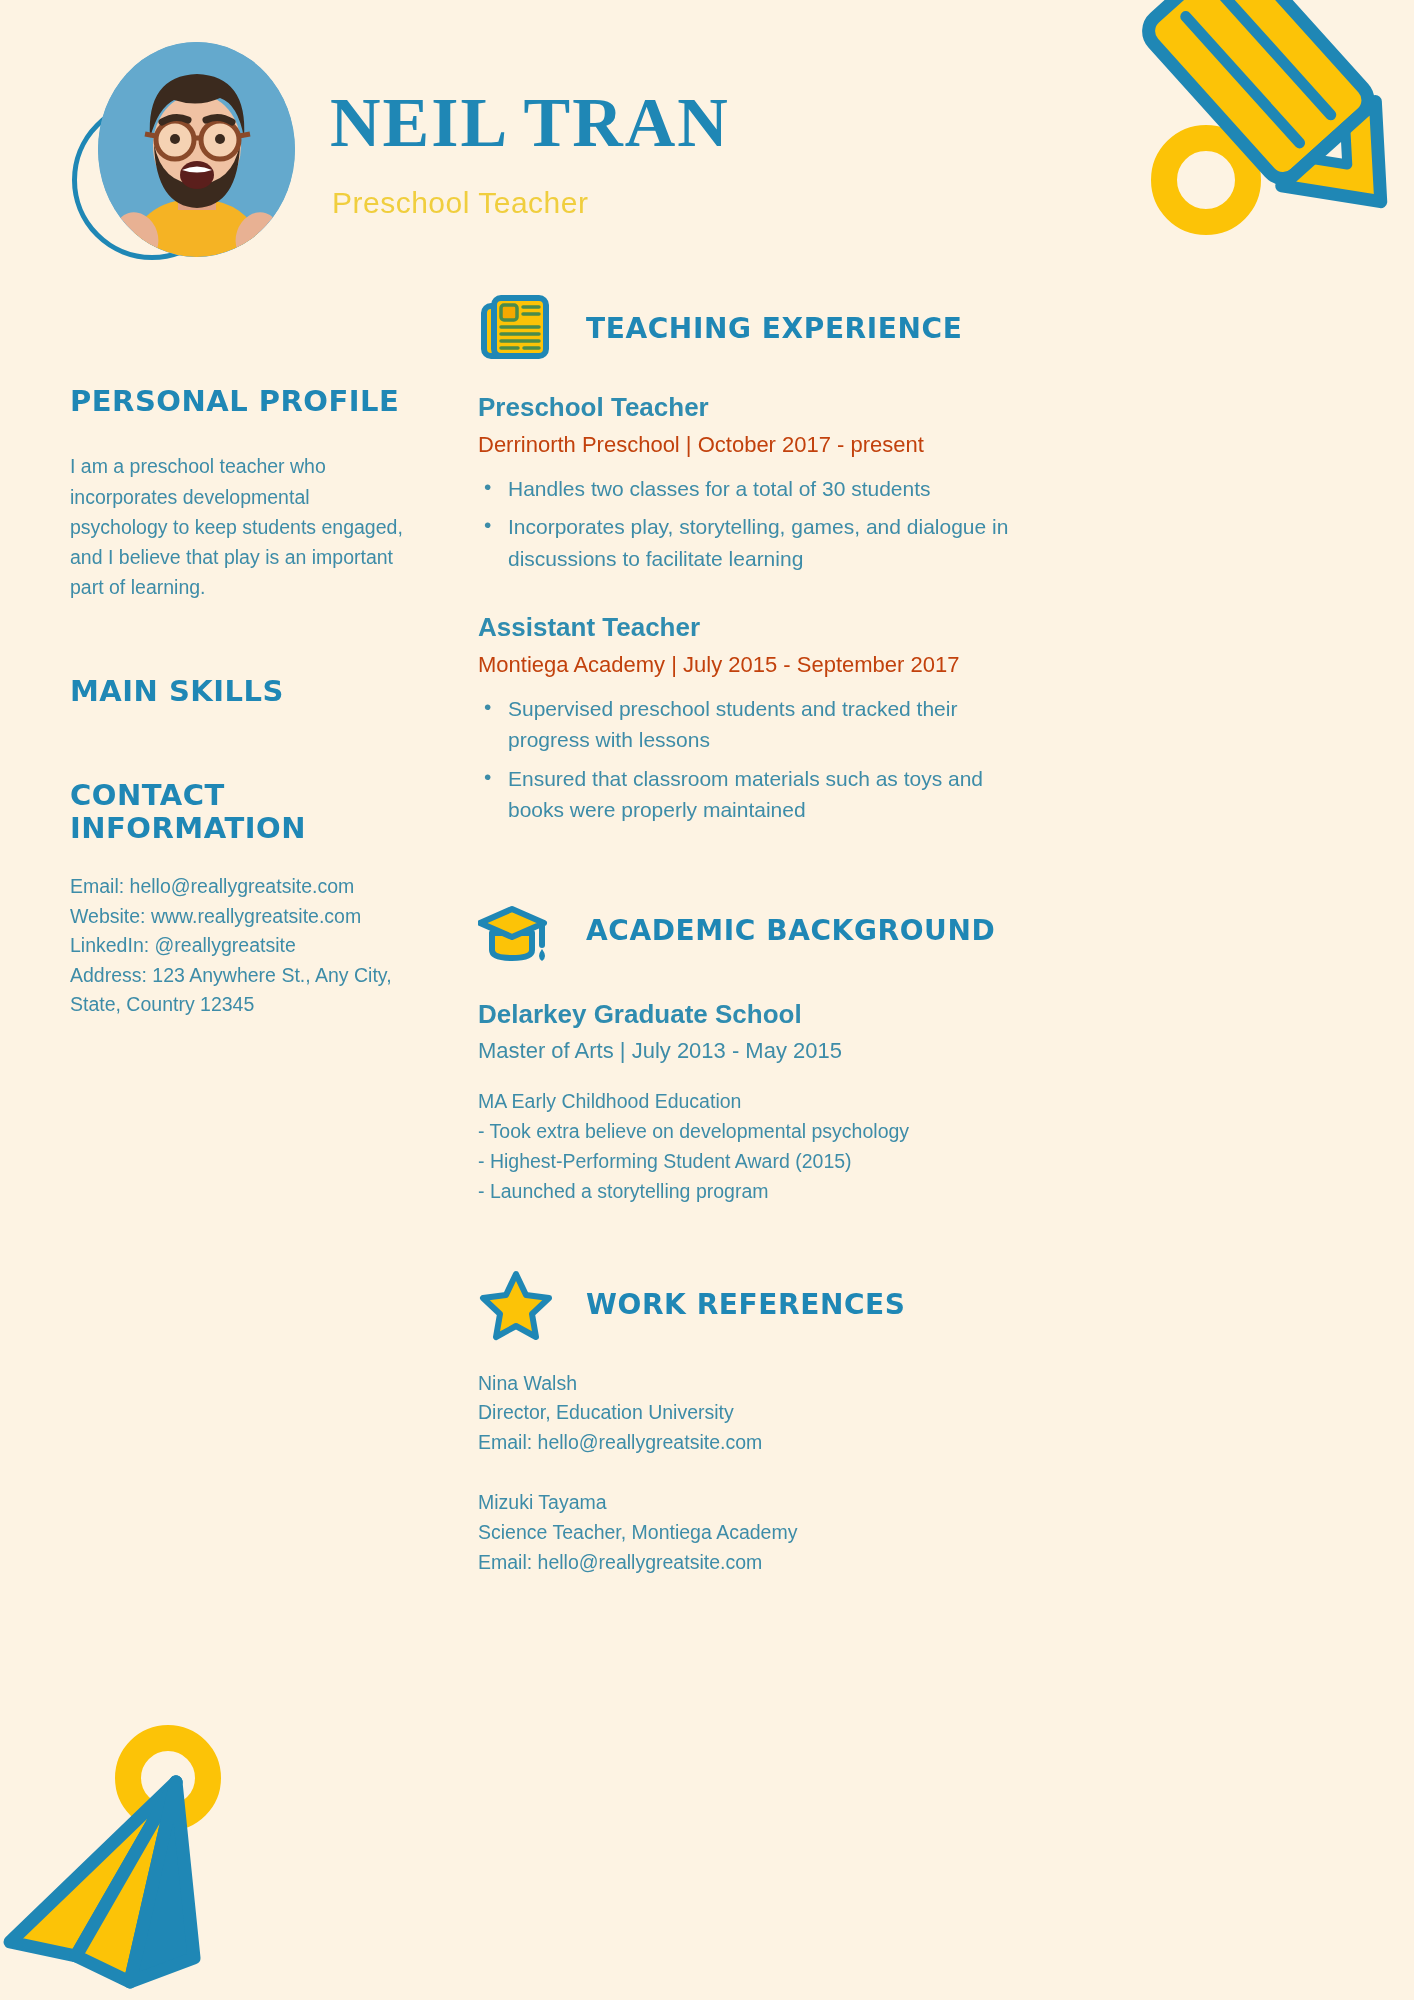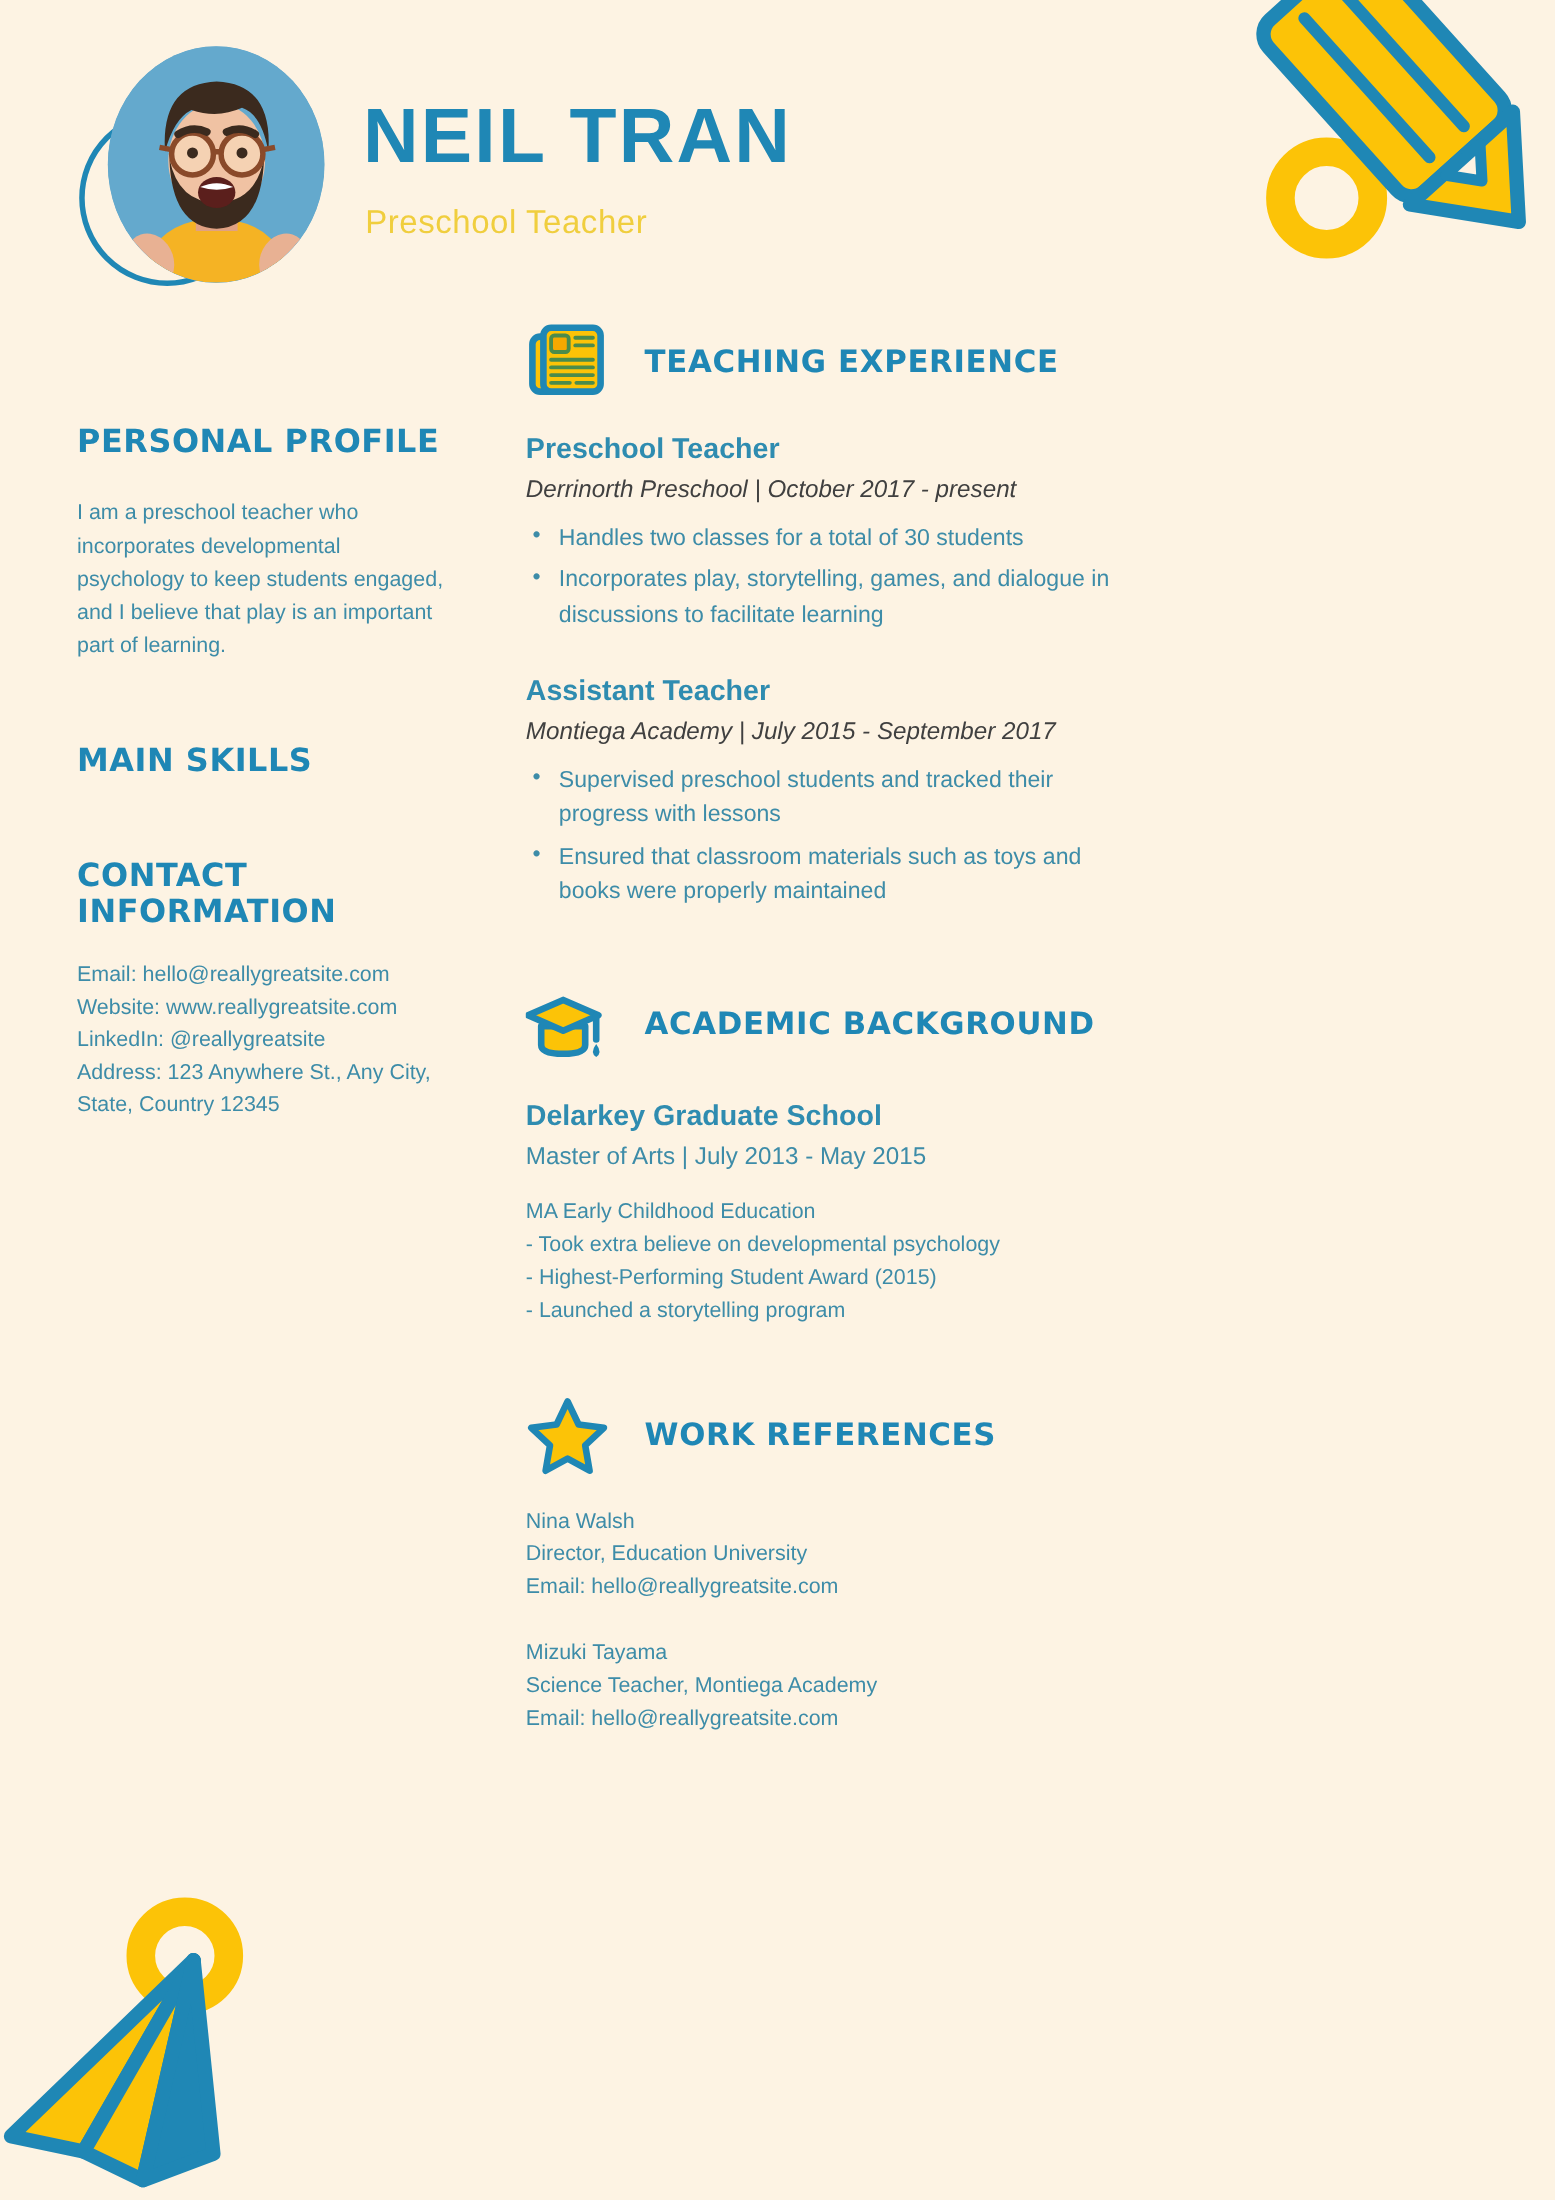--- a/index.html
+++ b/index.html
@@ -32,21 +32,21 @@
     position: absolute; left: 30px; top: 0;
     width: 197px; height: 215px; border-radius: 50%;
     background: #64A9CD; overflow: hidden;
   }
   .avatar svg { display: block; width: 197px; height: 215px; }
 
   .name {
     position: absolute; left: 330px; top: 88px;
     font-size: 70px; font-weight: 700; letter-spacing: 2px;
     color: #1F87B5; line-height: 1;
-    font-family: Liberation Sans, sans-serif;
+    font-family: Liberation Serif, serif;
   }
   .role {
     position: absolute; left: 332px; top: 186px;
     font-size: 30px; color: #F0CE3E; letter-spacing: .5px;
   }
 
   
   .left-col  { position: absolute; left: 70px;  top: 385px; width: 340px; }
   .right-col { position: absolute; left: 478px; top: 290px; width: 540px; }
 
@@ -83,21 +83,21 @@
     font-size: 28px; font-weight: 700; color: #1F87B5;
     letter-spacing: .6px; font-family: "DejaVu Sans", sans-serif; margin-left: 10px;
   }
 
   .job { margin-top: 26px; }
   .job-title {
     font-size: 26px; font-weight: 700; color: #2F8CB0;
     line-height: 1.2;
   }
   .job-meta {
-    margin-top: 9px; font-size: 22px; color: #404040; line-height: 1.2; font-style: italic;
+    margin-top: 9px; font-size: 22px; color: #c2410c; line-height: 1.2;
   }
   ul.job-points { margin-top: 14px; list-style: none; }
   ul.job-points li {
     position: relative; padding-left: 30px; margin-bottom: 7px;
     font-size: 21px; line-height: 1.5; color: #3D8CA8;
   }
   ul.job-points li::before {
     content: "•"; position: absolute; left: 6px; top: -2px;
     color: #3D8CA8; font-size: 21px;
   }

